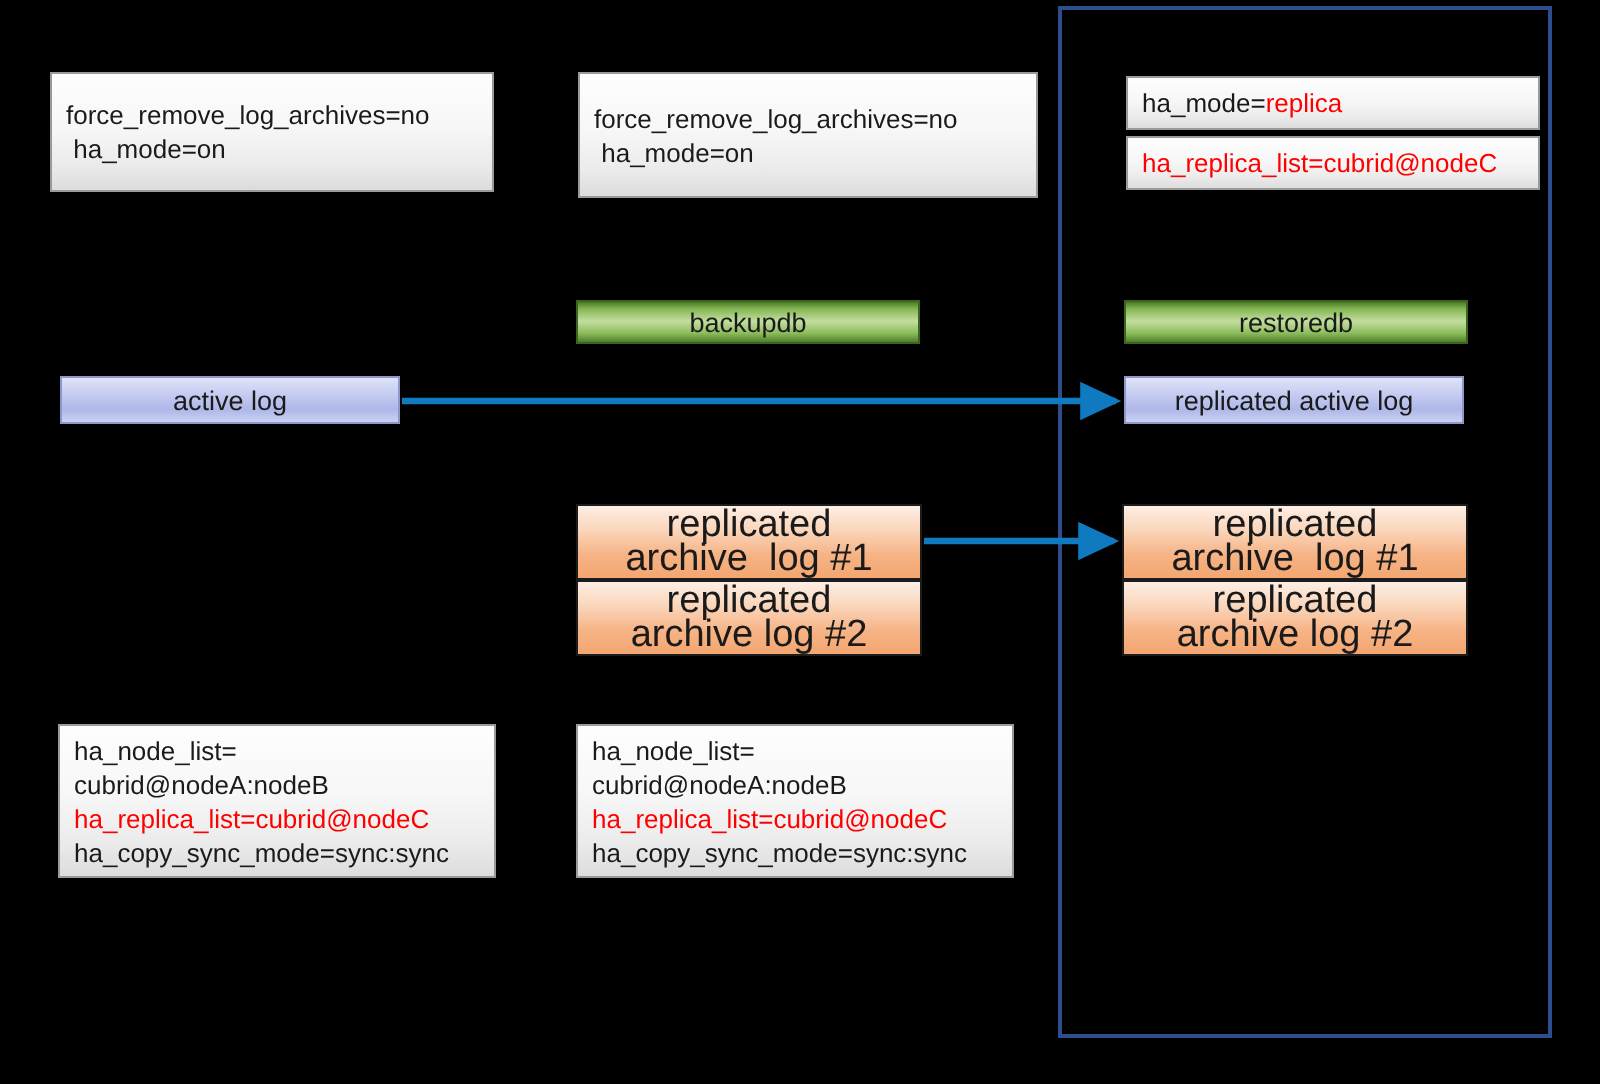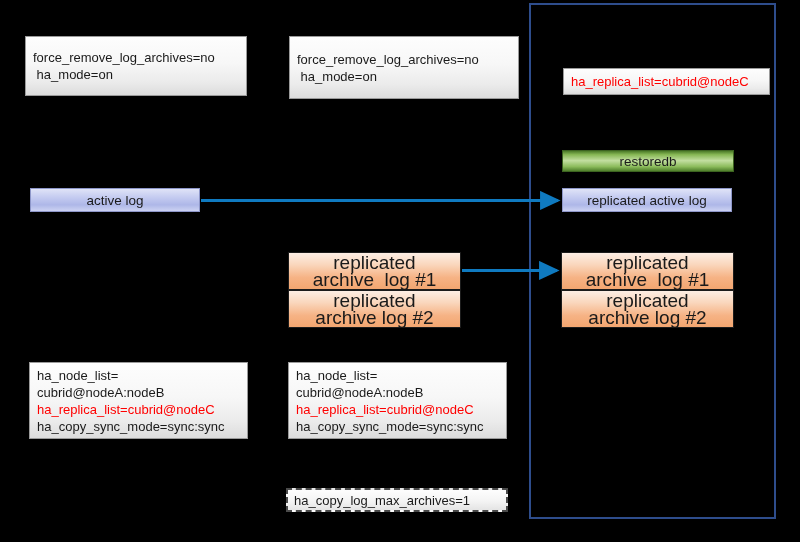--- a/index.html
+++ b/index.html
@@ -118,42 +118,45 @@
     <span class="nowrap red">ha_replica_list=cubrid@nodeC</span>
     <span class="nowrap">ha_copy_sync_mode=sync:sync</span>
   </div>
 
   <div class="node cfg" style="left:289px; top:36px; width:230px; height:63px;">
     <span class="nowrap">force_remove_log_archives=no</span>
     <span class="nowrap"> ha_mode=on</span>
   </div>
 
 
+  <div class="node cmd" style="left:288px; top:150px; width:172px; height:22px;">
+    <span>backupdb</span>
+  </div>
 
   <div class="node log-orange" style="left:288px; top:252px; width:173px; height:38px;">
     <span>replicated</span>
     <span class="nowrap">archive  log #1</span>
   </div>
 
   <div class="node log-orange" style="left:288px; top:290px; width:173px; height:38px;">
     <span>replicated</span>
     <span class="nowrap">archive log #2</span>
   </div>
 
   <div class="node cfg" style="left:288px; top:362px; width:219px; height:77px;">
     <span class="nowrap">ha_node_list=</span>
     <span class="nowrap">cubrid@nodeA:nodeB</span>
     <span class="nowrap red">ha_replica_list=cubrid@nodeC</span>
     <span class="nowrap">ha_copy_sync_mode=sync:sync</span>
   </div>
 
-  <div class="node cfg-dashed" style="left:286px; top:488px; width:222px; height:24px;">
-    <span class="nowrap">ha_copy_log_max_archives=1</span>
+
+  <div class="node cfg" style="left:563px; top:38px; width:207px; height:27px; justify-content:center;">
+    <span class="nowrap"><span>ha_mode=</span><span class="red">replica</span></span>
   </div>
-
 
   <div class="node cfg" style="left:563px; top:68px; width:207px; height:27px; justify-content:center;">
     <span class="nowrap red">ha_replica_list=cubrid@nodeC</span>
   </div>
 
   <div class="node cmd" style="left:562px; top:150px; width:172px; height:22px;">
     <span>restoredb</span>
   </div>
 
   <div class="node log-blue" style="left:562px; top:188px; width:170px; height:24px;">

